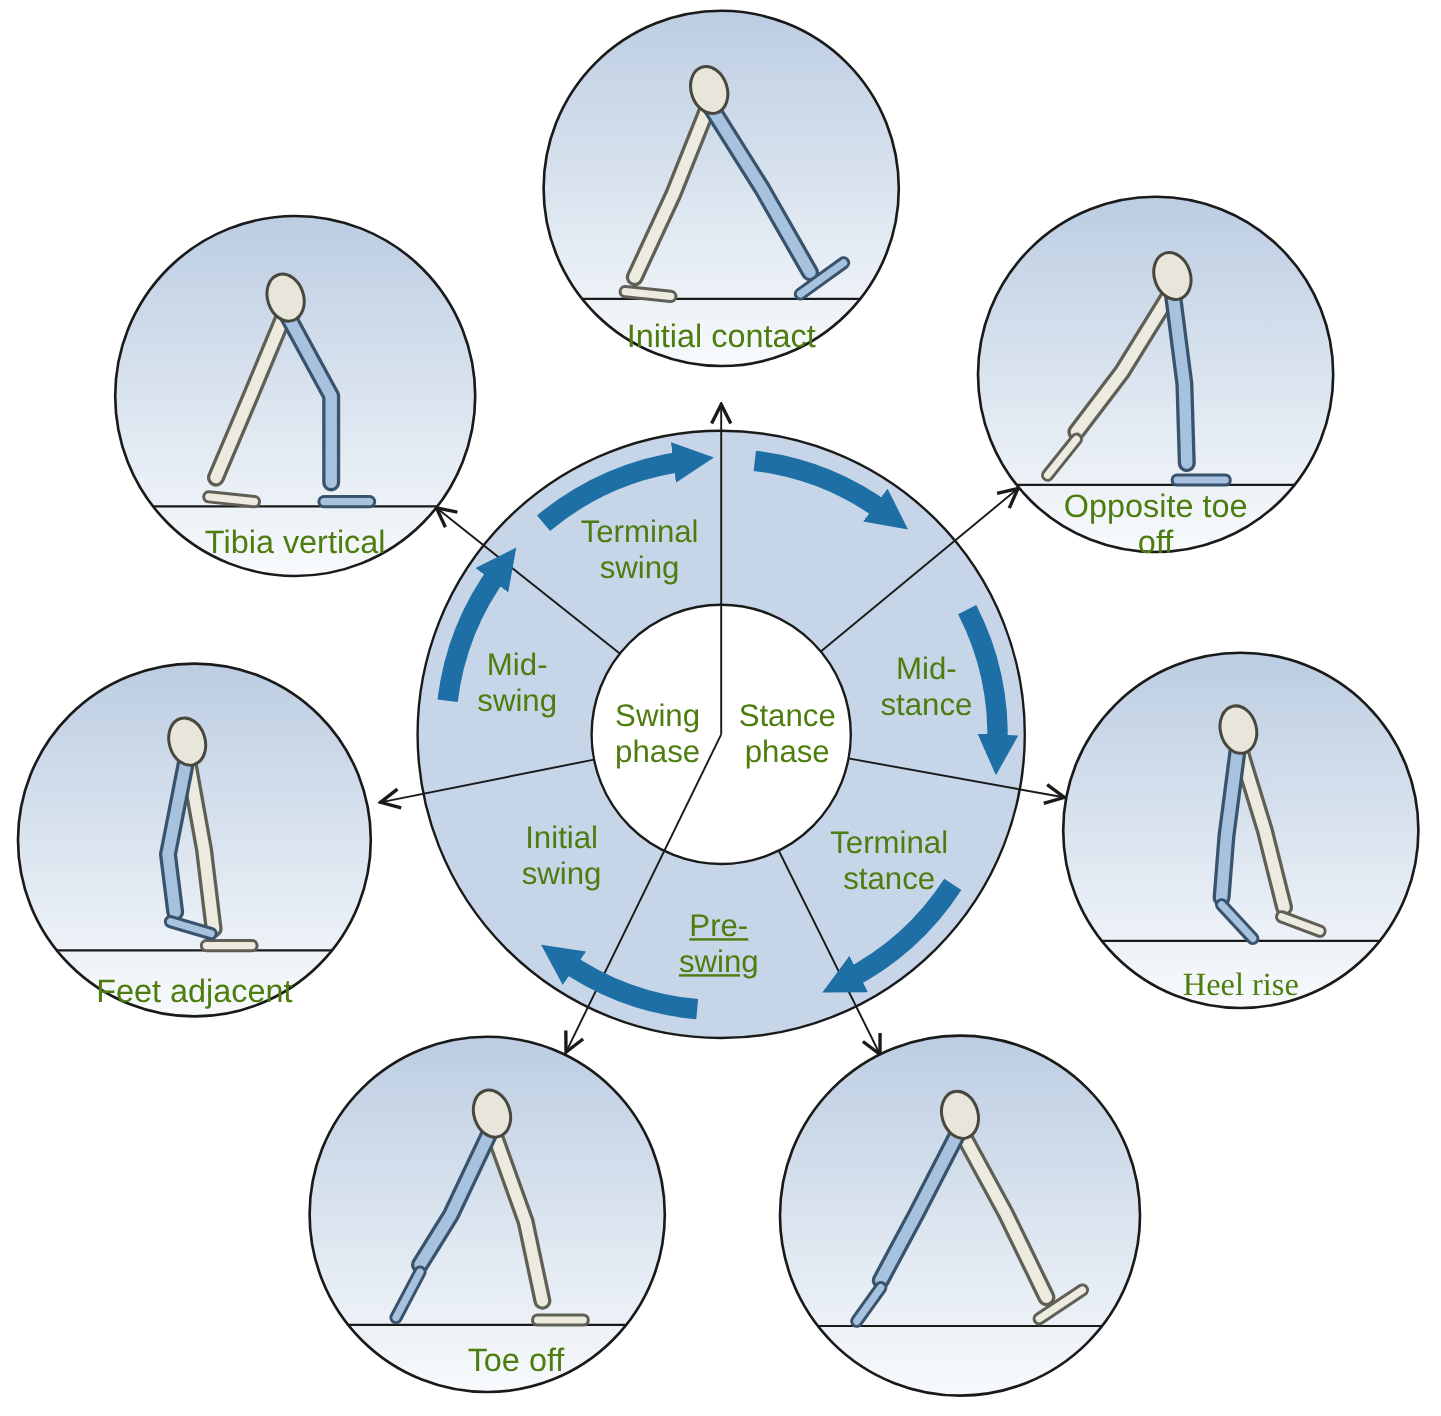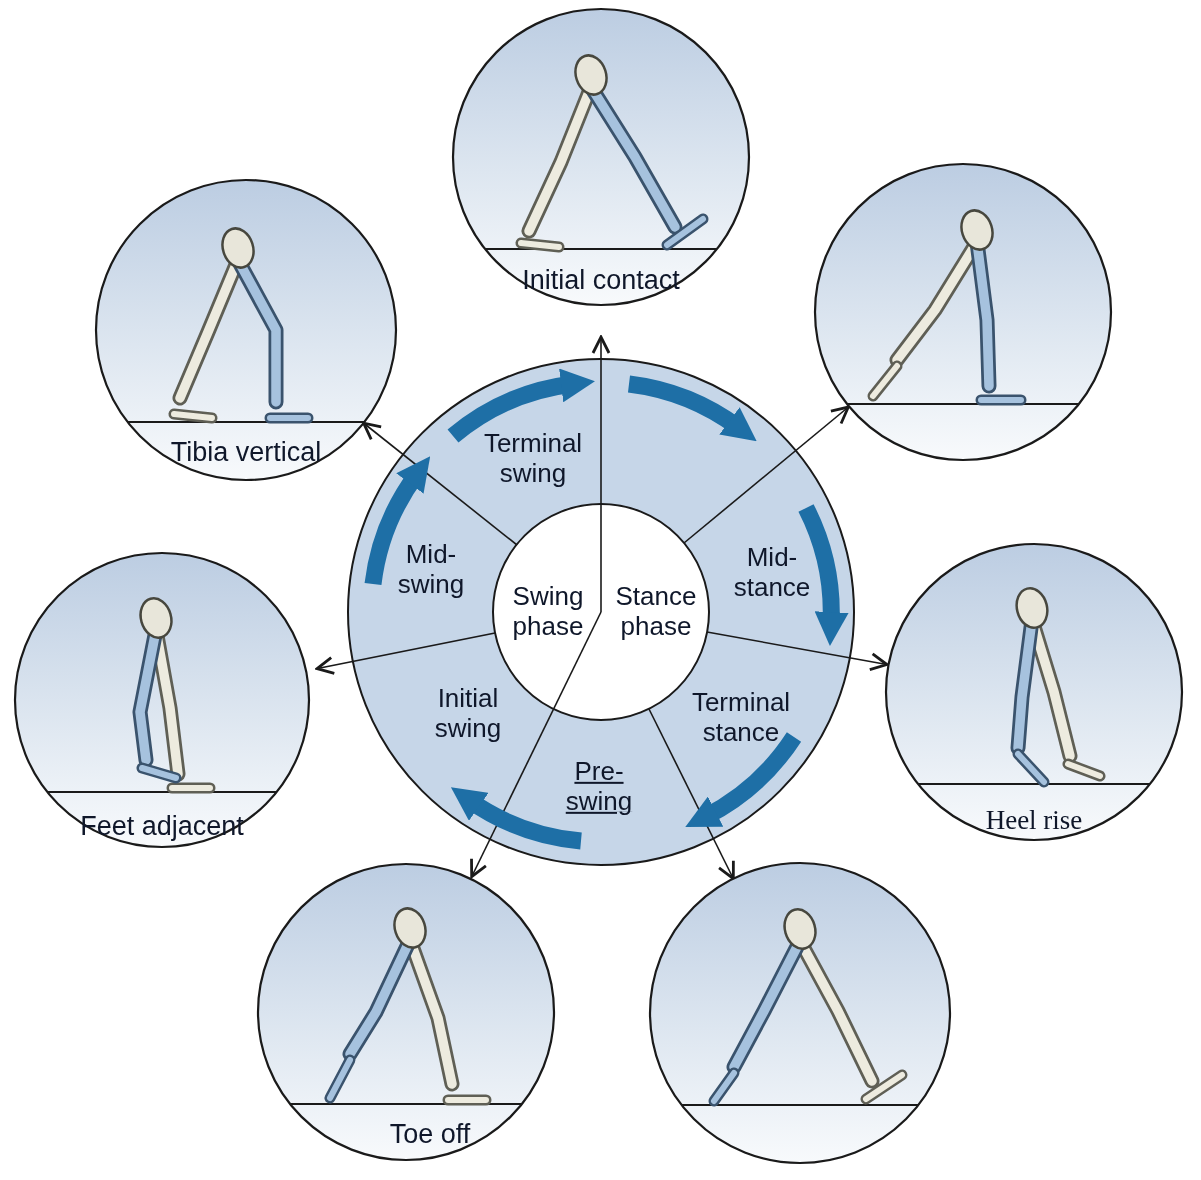--- a/index.html
+++ b/index.html
@@ -9,21 +9,21 @@
     font-family:"Liberation Sans", sans-serif;
     background:#ffffff;
     overflow:hidden;
   }
   svg{position:absolute;left:0;top:0;}
   .lbl{
     position:absolute;
     transform:translate(-50%,-50%);
     white-space:pre-line;
     text-align:center;
-    color:#0f172a;
+    color:#4d7c0f;
   }
   .slabel{font-size:27px;line-height:1.12;}
   .wlabel{font-size:26px;line-height:1.16;}
   .clabel{font-size:26px;line-height:1.16;}
   
   .ob{stroke:#3a536d;fill:none;stroke-linecap:round;stroke-linejoin:round;}
   .ib{stroke:#a6c2de;fill:none;stroke-linecap:round;stroke-linejoin:round;}
   .ow{stroke:#5f5f55;fill:none;stroke-linecap:round;stroke-linejoin:round;}
   .iw{stroke:#edebdf;fill:none;stroke-linecap:round;stroke-linejoin:round;}
   .pelvis{fill:#e8e6da;stroke:#47473e;stroke-width:2.5;}
@@ -197,18 +197,20 @@
 swing</div>
   <div class="lbl wlabel" style="left:431px;top:569px;">Mid-
 swing</div>
 
   <div class="lbl clabel" style="left:548px;top:611px;">Swing
 phase</div>
   <div class="lbl clabel" style="left:656px;top:611px;">Stance
 phase</div>
 
   <div class="lbl slabel" style="left:601px;top:280px;">Initial contact</div>
+  <div class="lbl slabel" style="left:963px;top:437px;">Opposite toe
+off</div>
   <div class="lbl slabel" style="left:1034px;top:820px;font-family:Liberation Serif, serif;">Heel rise</div>
   <div class="lbl slabel" style="left:406px;top:1134px;margin-left:24px;">Toe off</div>
   <div class="lbl slabel" style="left:162px;top:826px;">Feet adjacent</div>
   <div class="lbl slabel" style="left:246px;top:452px;">Tibia vertical</div>
 
 </div>
 
 </body></html>

